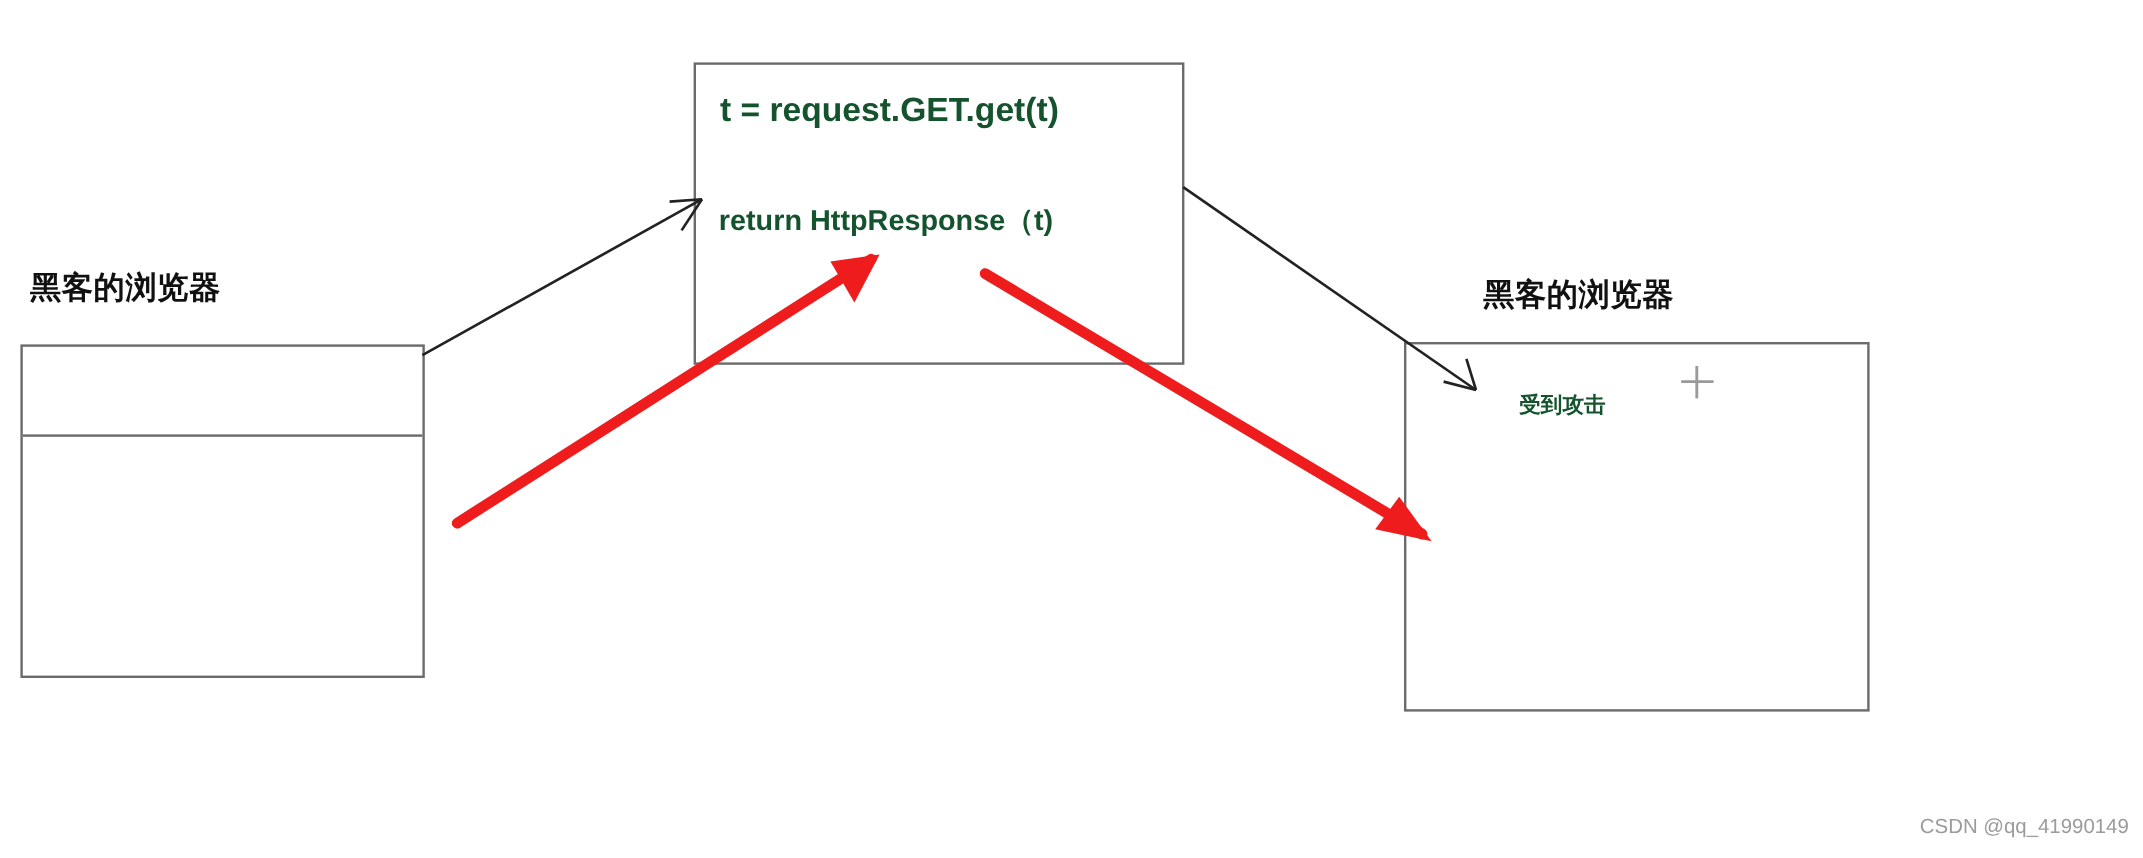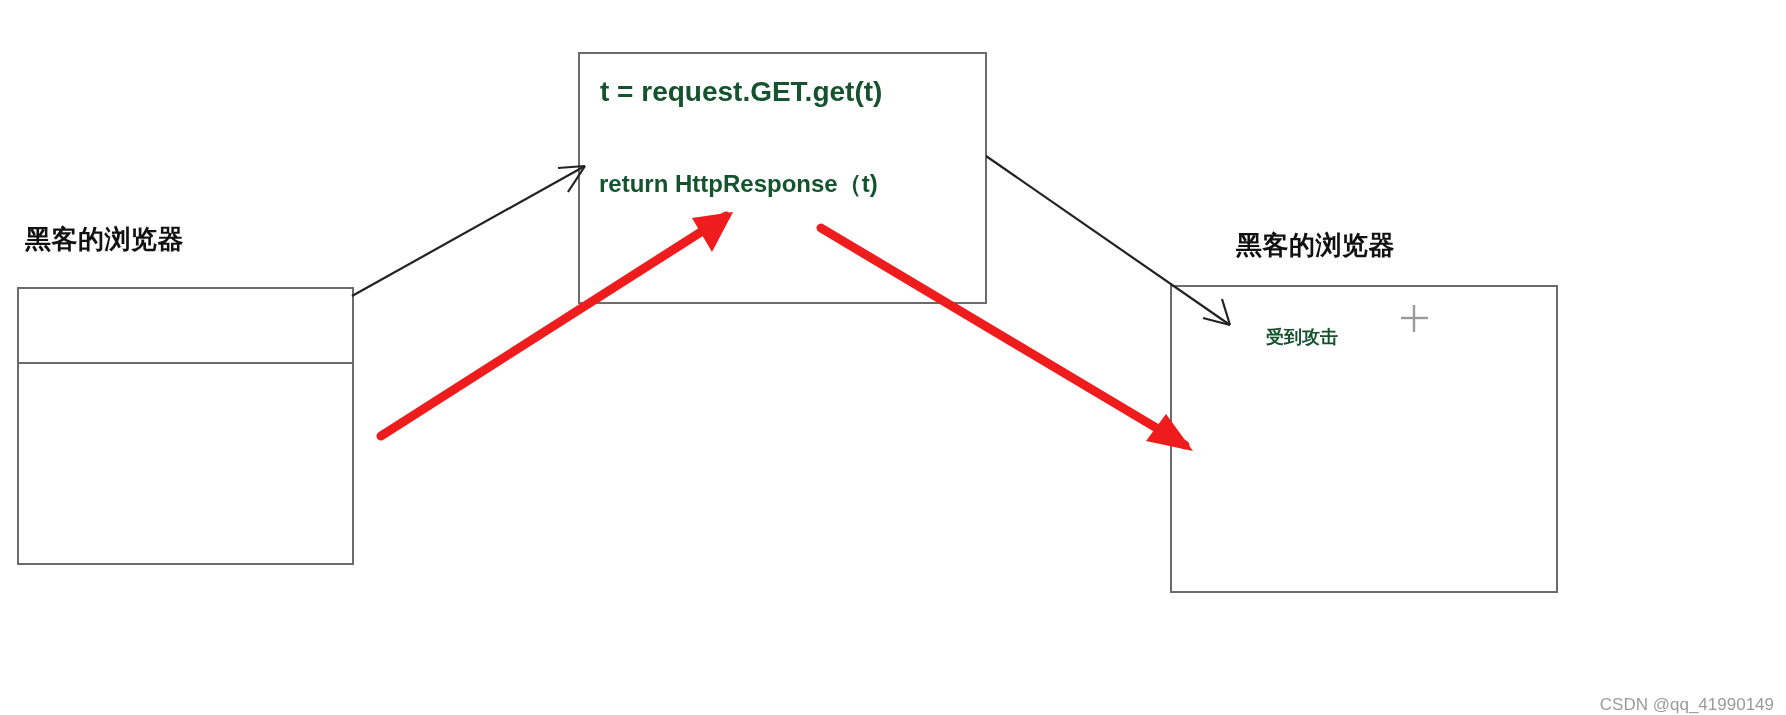--- a/index.html
+++ b/index.html
@@ -52,21 +52,21 @@
   #code-line-2{ left:599px; top:168px; font-size:24px; }
 
   
   #victim-label{ left:1236px; top:228px; font-size:26px; }
   #victim-box{ left:1170px; top:285px; width:388px; height:308px; }
   #victim-text{ left:1266px; top:325px; font-size:18px; }
 
   
   #watermark{
     position:absolute;
-    right:12px;bottom:0;
+    right:12px;bottom:16px;
     font-size:17px;
     color:#9b9b9b;
     white-space:nowrap;
     margin-left:36px;
   }
 
   
   #arrows{
     position:absolute;left:0;top:0;
     width:1786px;height:715px;

